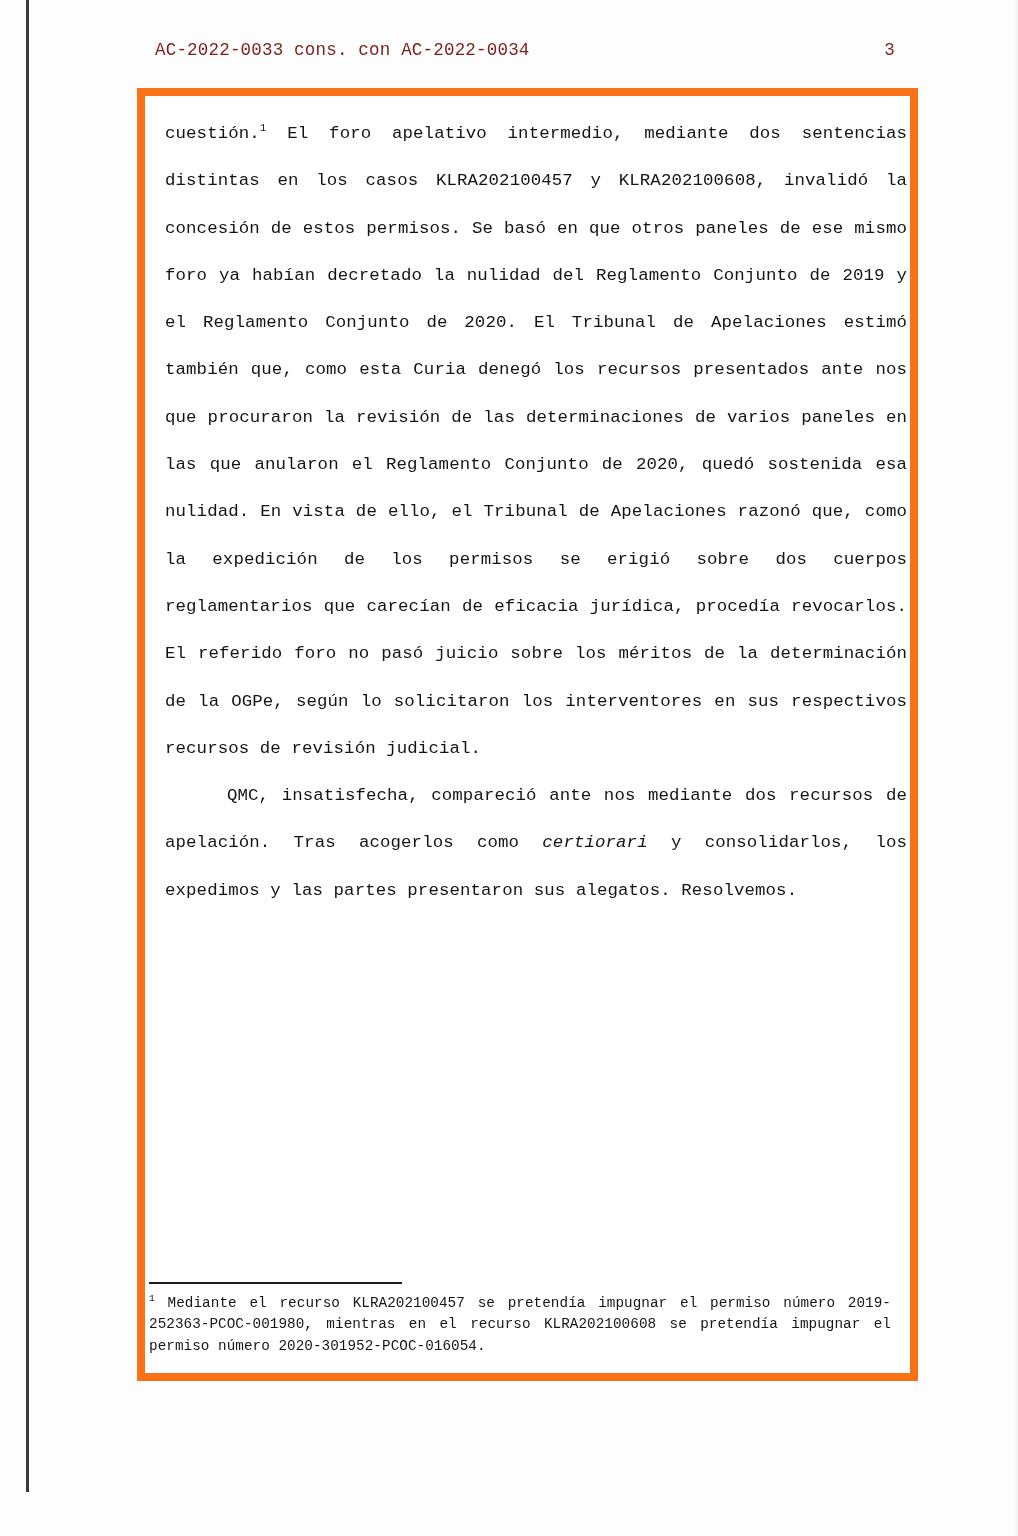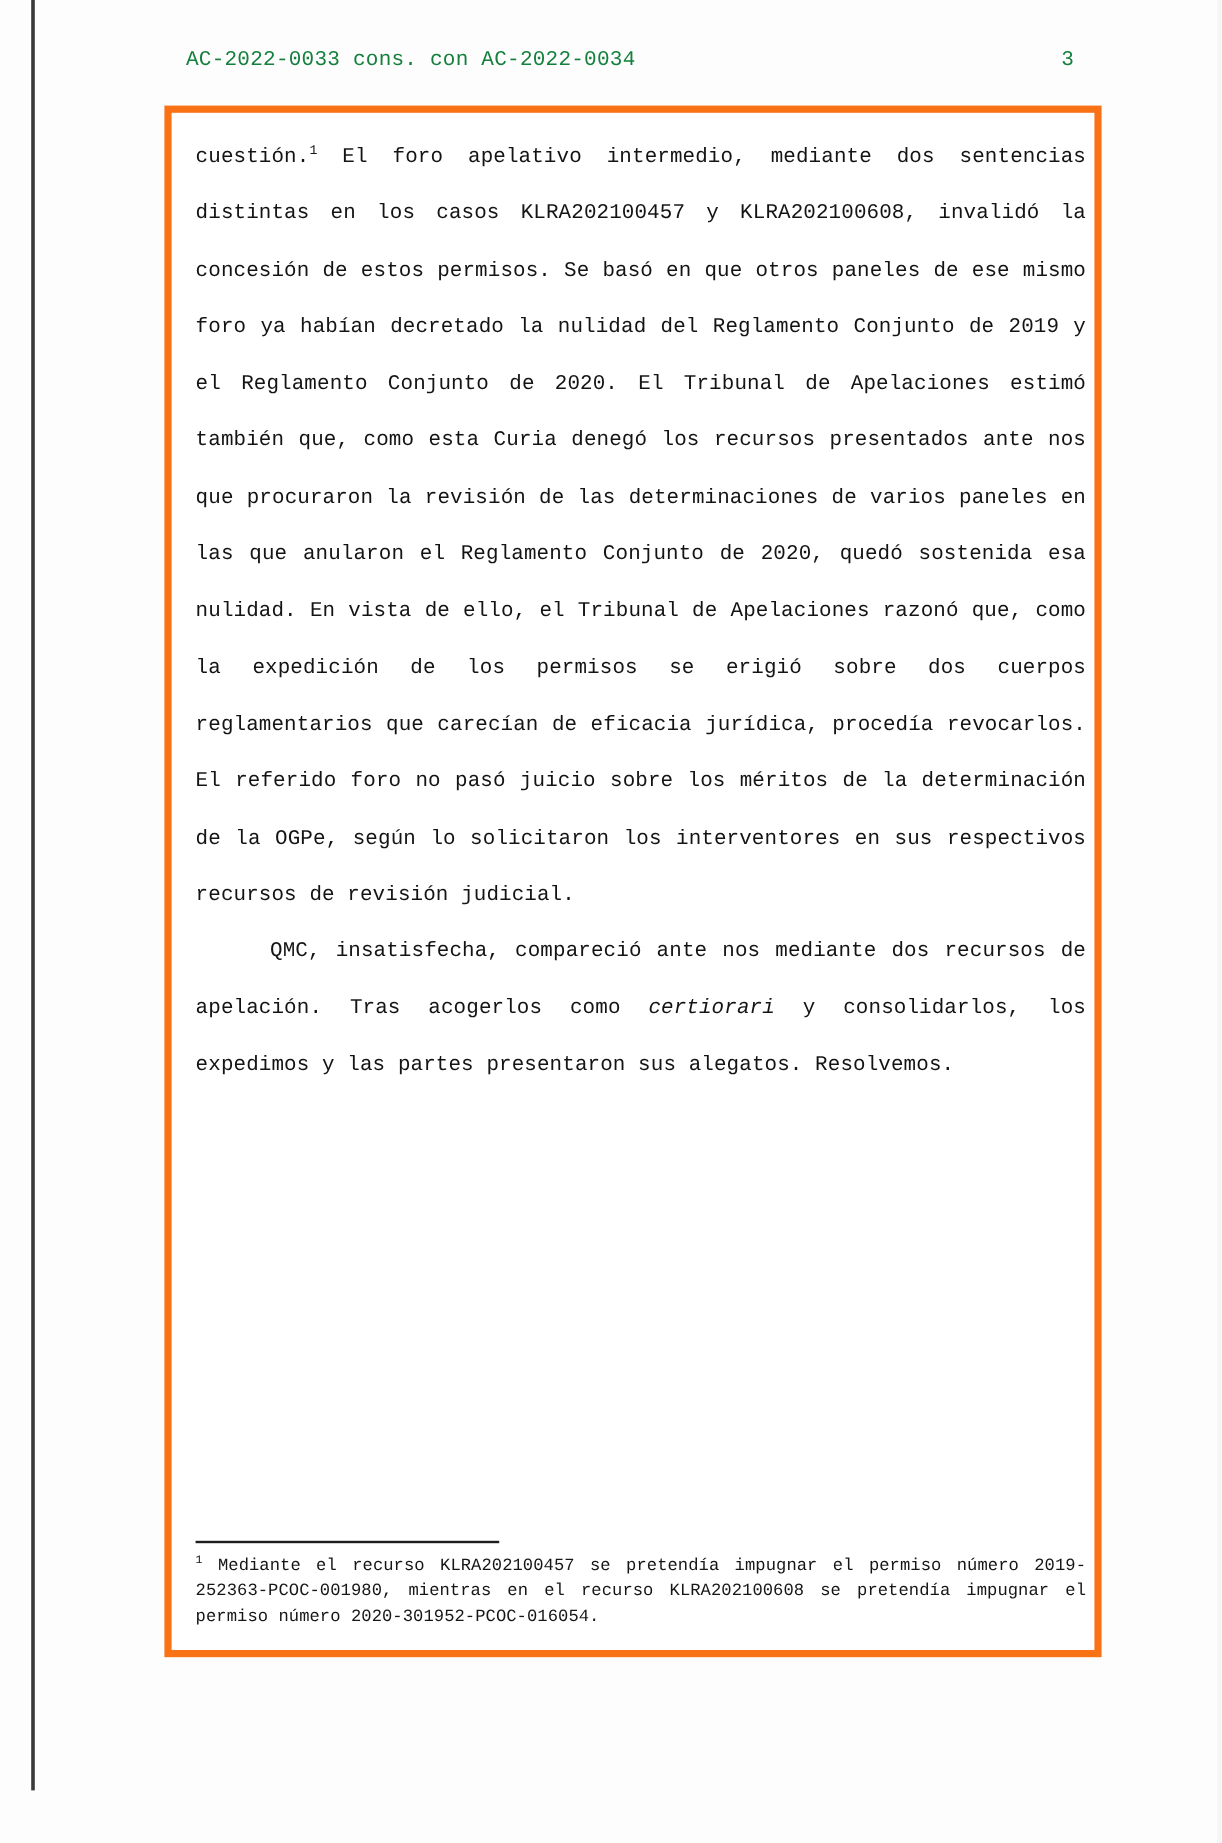--- a/index.html
+++ b/index.html
@@ -48,33 +48,33 @@
   .running-head {
     position: absolute;
     left: 155px;
     top: 40px;
     width: 740px;
     display: flex;
     justify-content: space-between;
     align-items: baseline;
     font-size: 17.5px;
     letter-spacing: 0.2px;
-    color: #15803d;
+    color: #7f1d1d;
   }
   .running-head .case-no { white-space: pre; }
   .running-head .folio { white-space: pre; }
 
   
   .content-frame {
     position: absolute;
     left: 137px;
     top: 88px;
     width: 781px;
     height: 1293px;
-    border: 6px solid #f97316;
+    border: 8px solid #f97316;
     box-sizing: border-box;
     background: #ffffff;
   }
 
   .body-area {
     position: absolute;
     left: 20px;
     top: 14px;
     width: 742px;
   }
@@ -107,21 +107,21 @@
     font-weight: bold;
     text-align: center;
     padding-left: 22px;
     letter-spacing: 1px;
     color: #121212;
   }
 
   
   .footnote-block {
     position: absolute;
-    left: 20px;
+    left: 4px;
     bottom: 16px;
     width: 742px;
   }
   .footnote-rule {
     width: 253px;
     height: 2px;
     background: #1d1d1d;
     margin: 0 0 9px 0;
   }
   p.footnote {

